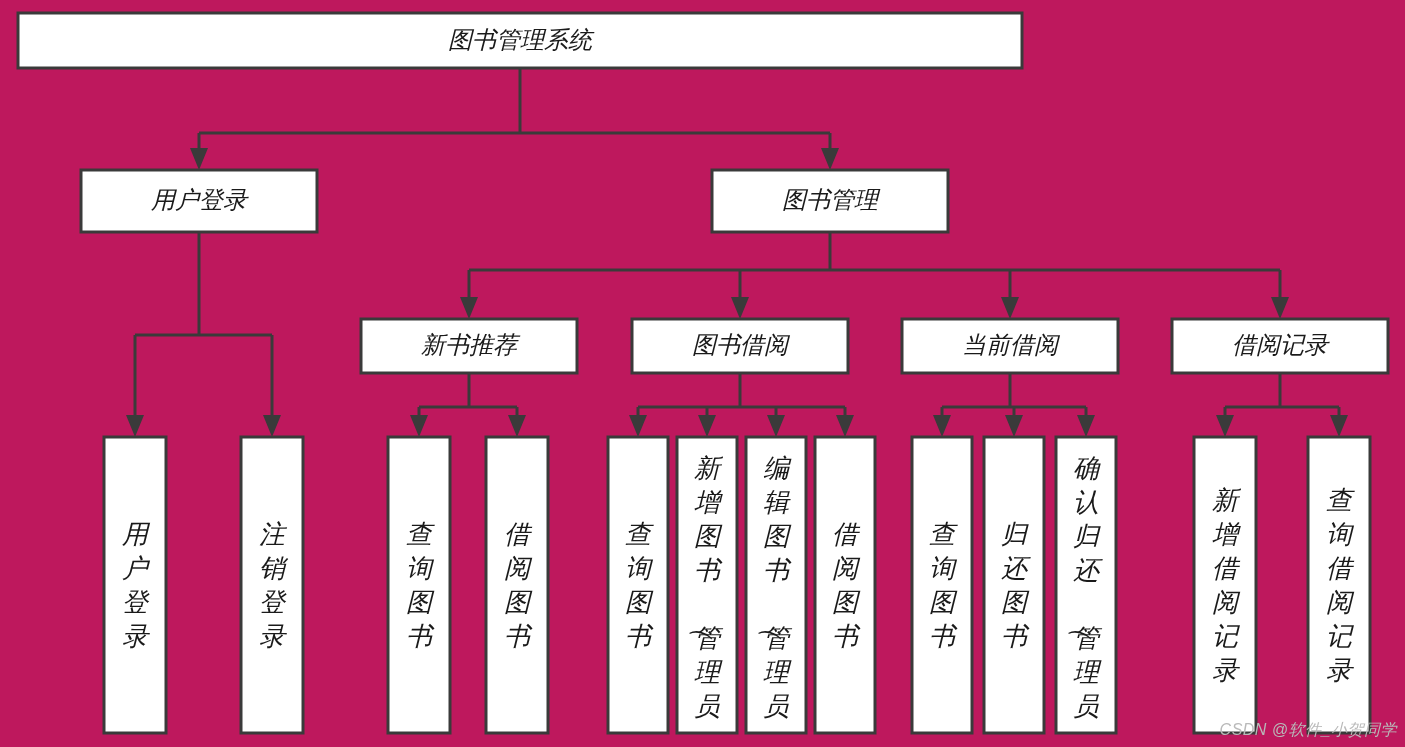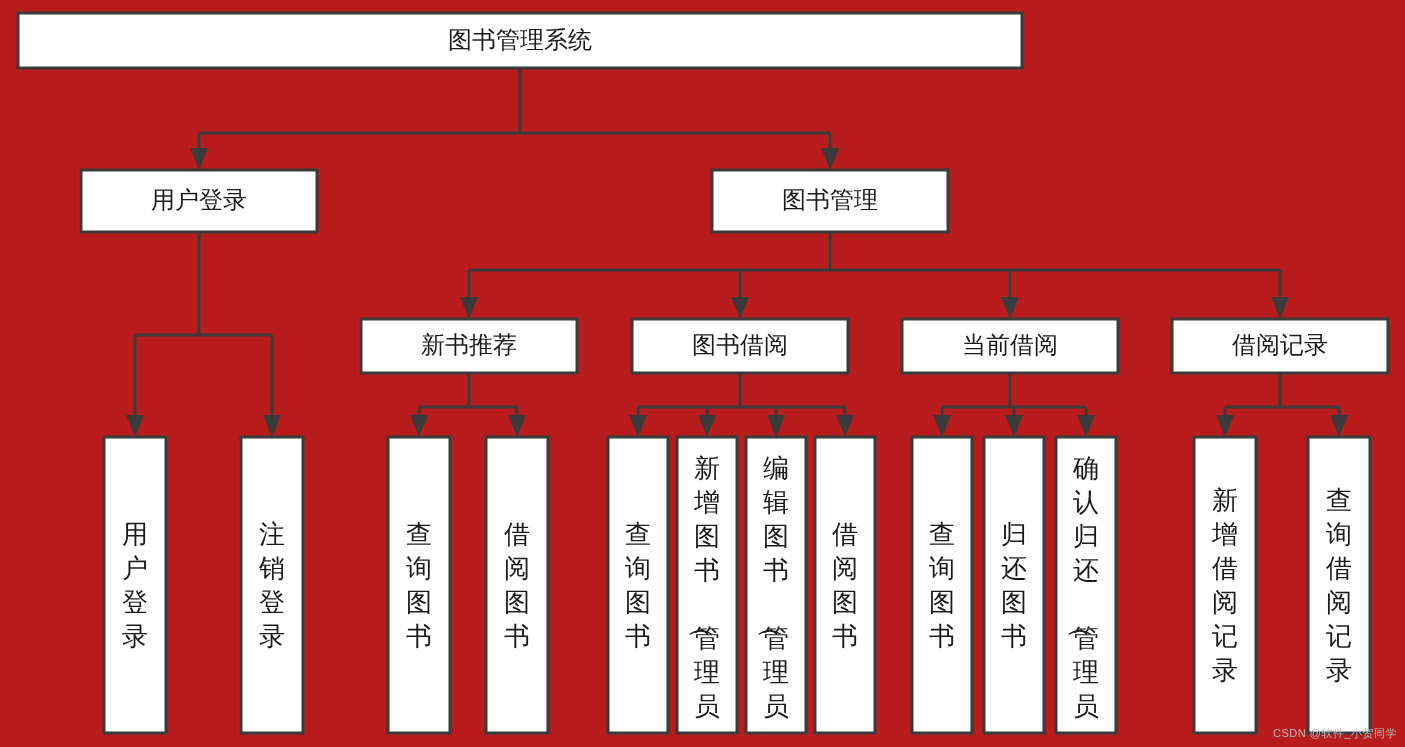--- a/index.html
+++ b/index.html
@@ -11,21 +11,22 @@
   body {
     width: 1405px;
     height: 747px;
     font-family: "Liberation Sans", "DejaVu Sans", sans-serif;
     overflow: hidden;
   }
   #diagram-root {
     position: relative;
     width: 1405px;
     height: 747px;
-    background: #b91c1c;
+    background: #be185d;
+    font-style: italic;
   }
   svg#tree-svg {
     position: absolute;
     left: 0;
     top: 0;
     width: 1405px;
     height: 747px;
     display: block;
   }
   .node-box {
@@ -54,21 +55,21 @@
     font-family: "Liberation Sans", "DejaVu Sans", sans-serif;
     font-size: 26px;
     fill: #1a1a1a;
     text-anchor: middle;
   }
   .watermark {
     position: absolute;
     right: 8px;
     bottom: 6px;
     font-family: "Liberation Sans", "DejaVu Sans", sans-serif;
-    font-size: 11px;
+    font-size: 16px;
     color: #b9b9b9;
     letter-spacing: 0.5px;
     white-space: nowrap;
     pointer-events: none;
     user-select: none;
   }
 </style>
 </head>
 <body>
 

